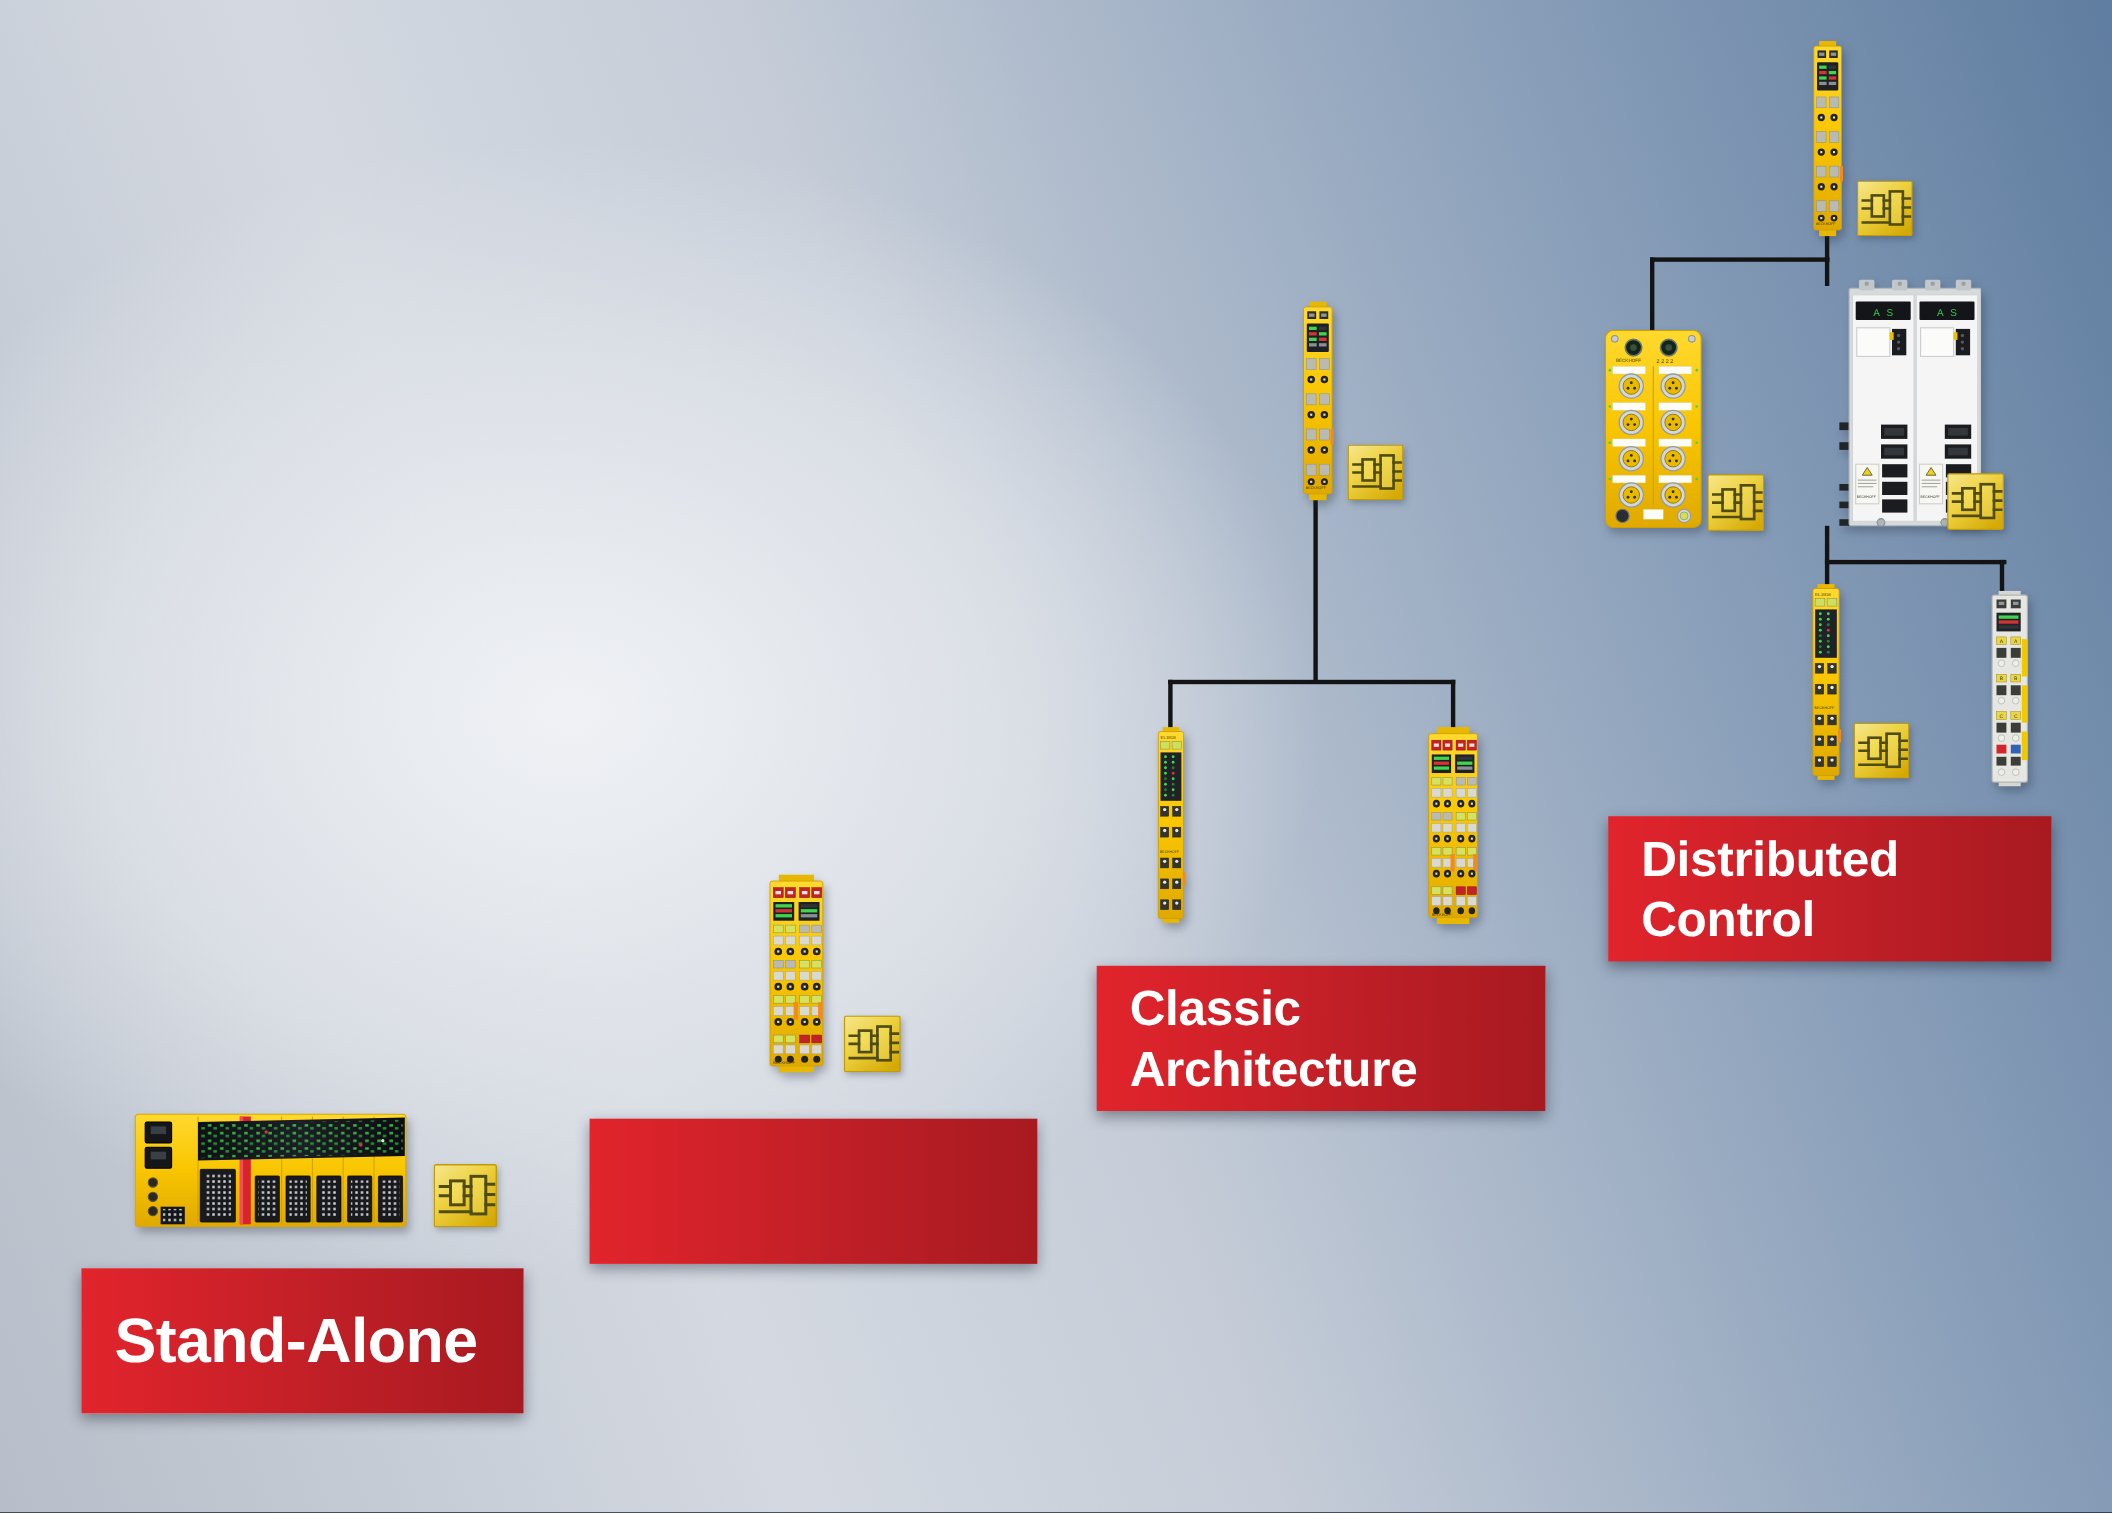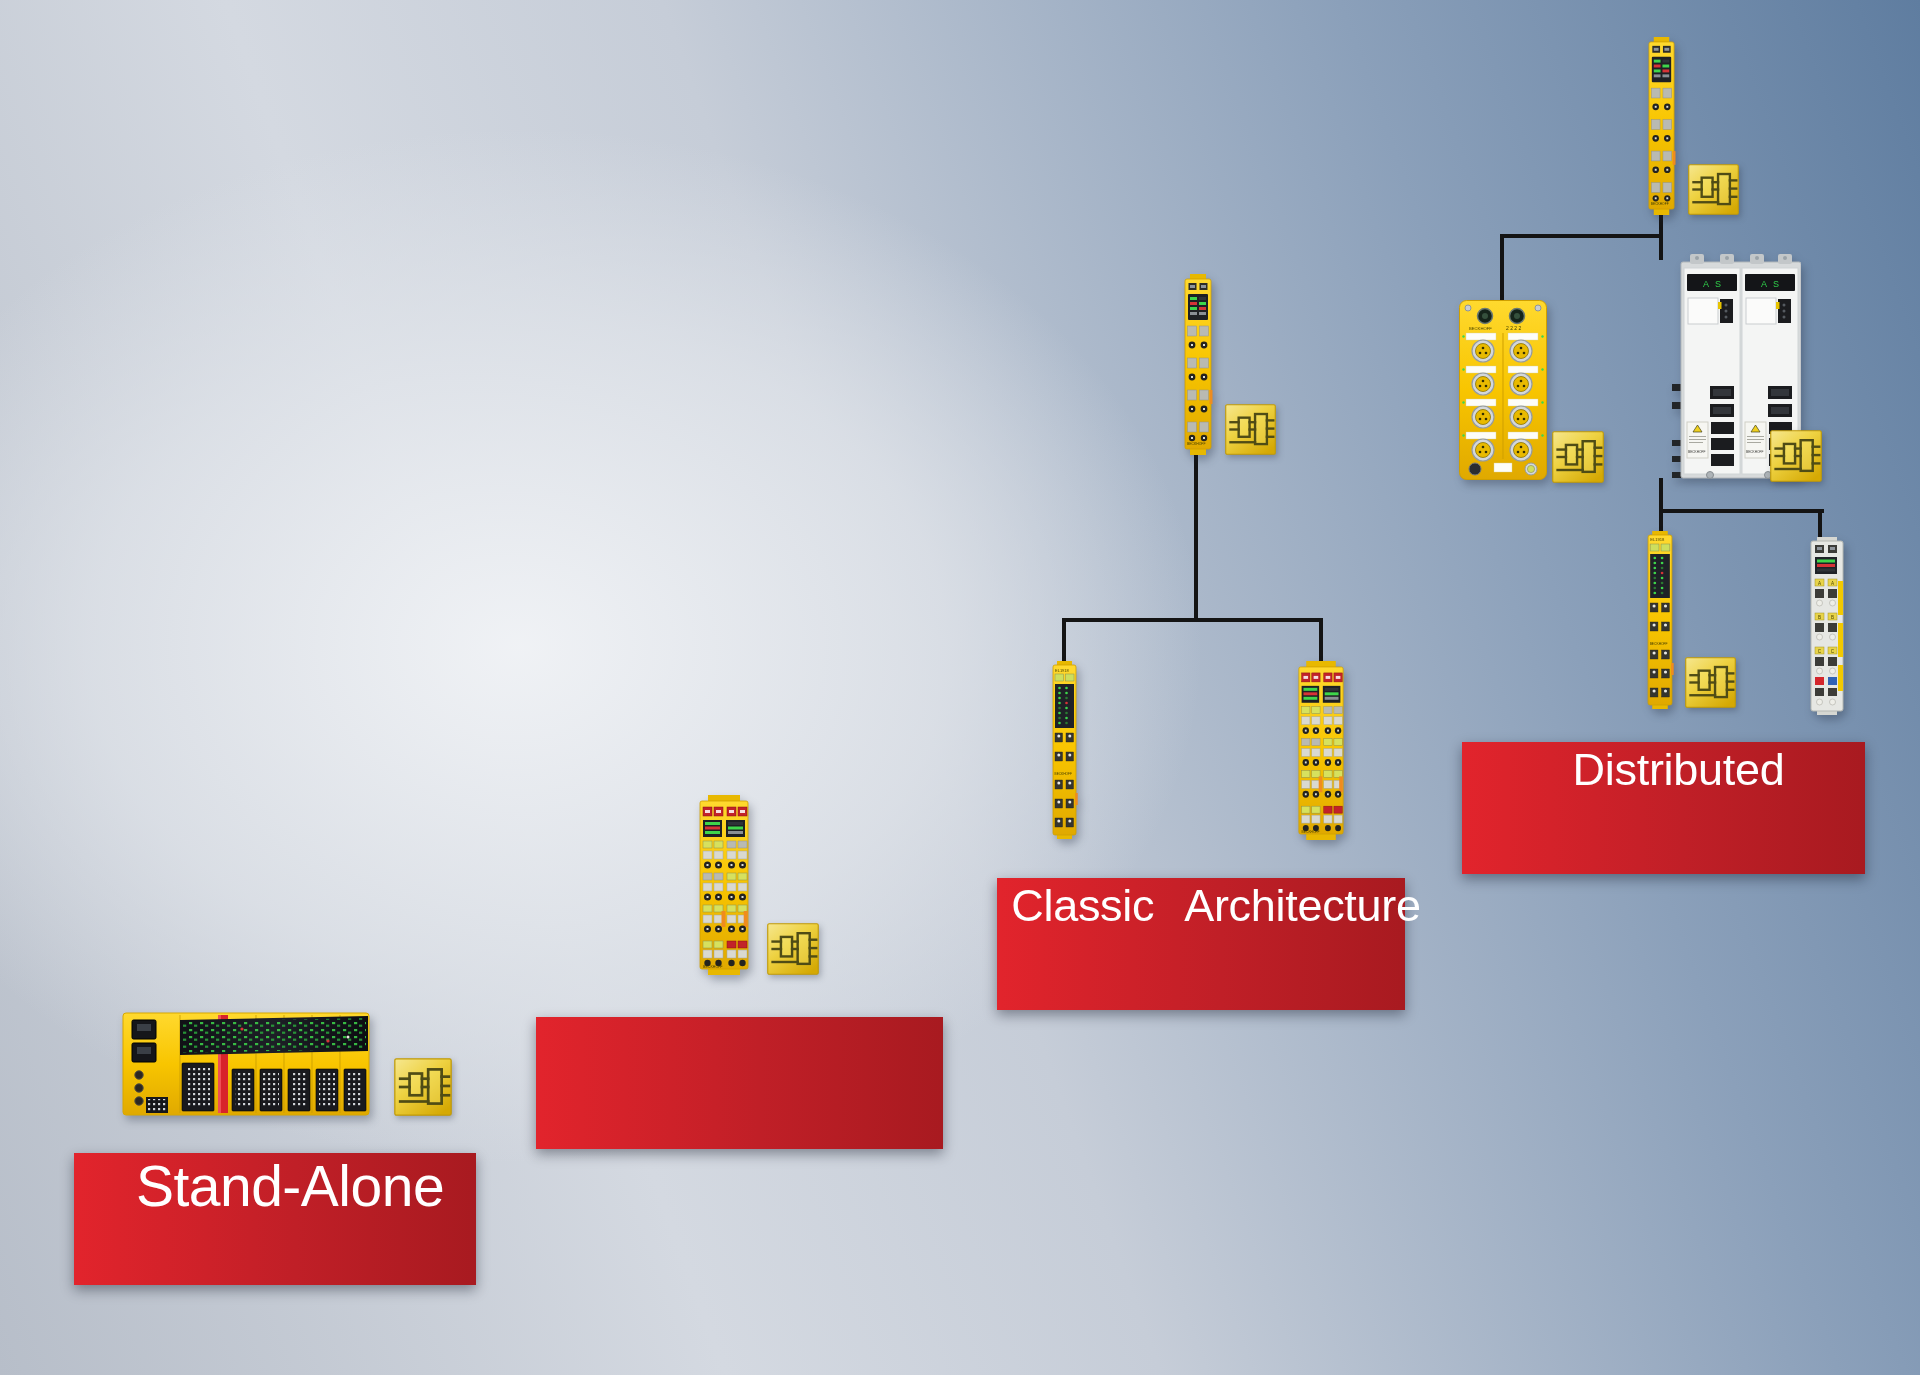--- a/index.html
+++ b/index.html
@@ -9,23 +9,24 @@
     background:
       radial-gradient(ellipse 950px 720px at 27% 47%, rgba(241,243,246,.95) 0%, rgba(223,227,233,.78) 45%, rgba(223,227,233,0) 72%),
       linear-gradient(70deg,#b7bec9 0%,#d4d9e1 30%,#c6cdd8 48%,#8ba0ba 76%,#5f7da0 100%);
   }
   .tline{position:absolute;background:#141414;}
   .dev{position:absolute;filter:drop-shadow(3px 5px 4px rgba(30,40,60,.32));}
   .dev svg{display:block;width:100%;height:100%;}
   .chip{position:absolute;filter:drop-shadow(2px 3px 3px rgba(30,40,60,.30));}
   .chip svg{display:block;width:100%;height:100%;}
   .banner{
-    position:absolute;display:flex;flex-direction:row;justify-content:center;
+    position:absolute;display:flex;flex-direction:column;justify-content:center;
     color:#ffffff;background:linear-gradient(90deg,#e2242c 0%,#c01f27 55%,#a81a20 100%);
     box-shadow:0 5px 12px rgba(10,15,30,.40);
+    font-weight:bold;
   }
   .banner .bl{padding-left:30px;white-space:nowrap;}
   .b-single .bl{font-size:57px;letter-spacing:-.5px;}
   .b-double .bl{font-size:45px;line-height:55px;letter-spacing:-.3px;}
   .defs{position:absolute;width:0;height:0;overflow:hidden;}
 </style>
 </head>
 <body>
 
 <div class="stage">
@@ -653,15 +654,16 @@
         <circle cx="11.5" cy="165" r="3"></circle>
           <circle cx="24.5" cy="165" r="3"></circle>
       </g>
       <rect x="7" y="140" width="9" height="8" fill="#d3262c"></rect>
       <rect x="20" y="140" width="9" height="8" fill="#2f62b5"></rect>
     </svg>
   </div>
 
   <div class="banner b-double" style="left:1462px;top:742px;width:403px;height:132px">
     <span class="bl">Distributed</span>
+    <span class="bl">Control</span>
   </div>
 
 </div>
 
 </body></html>

